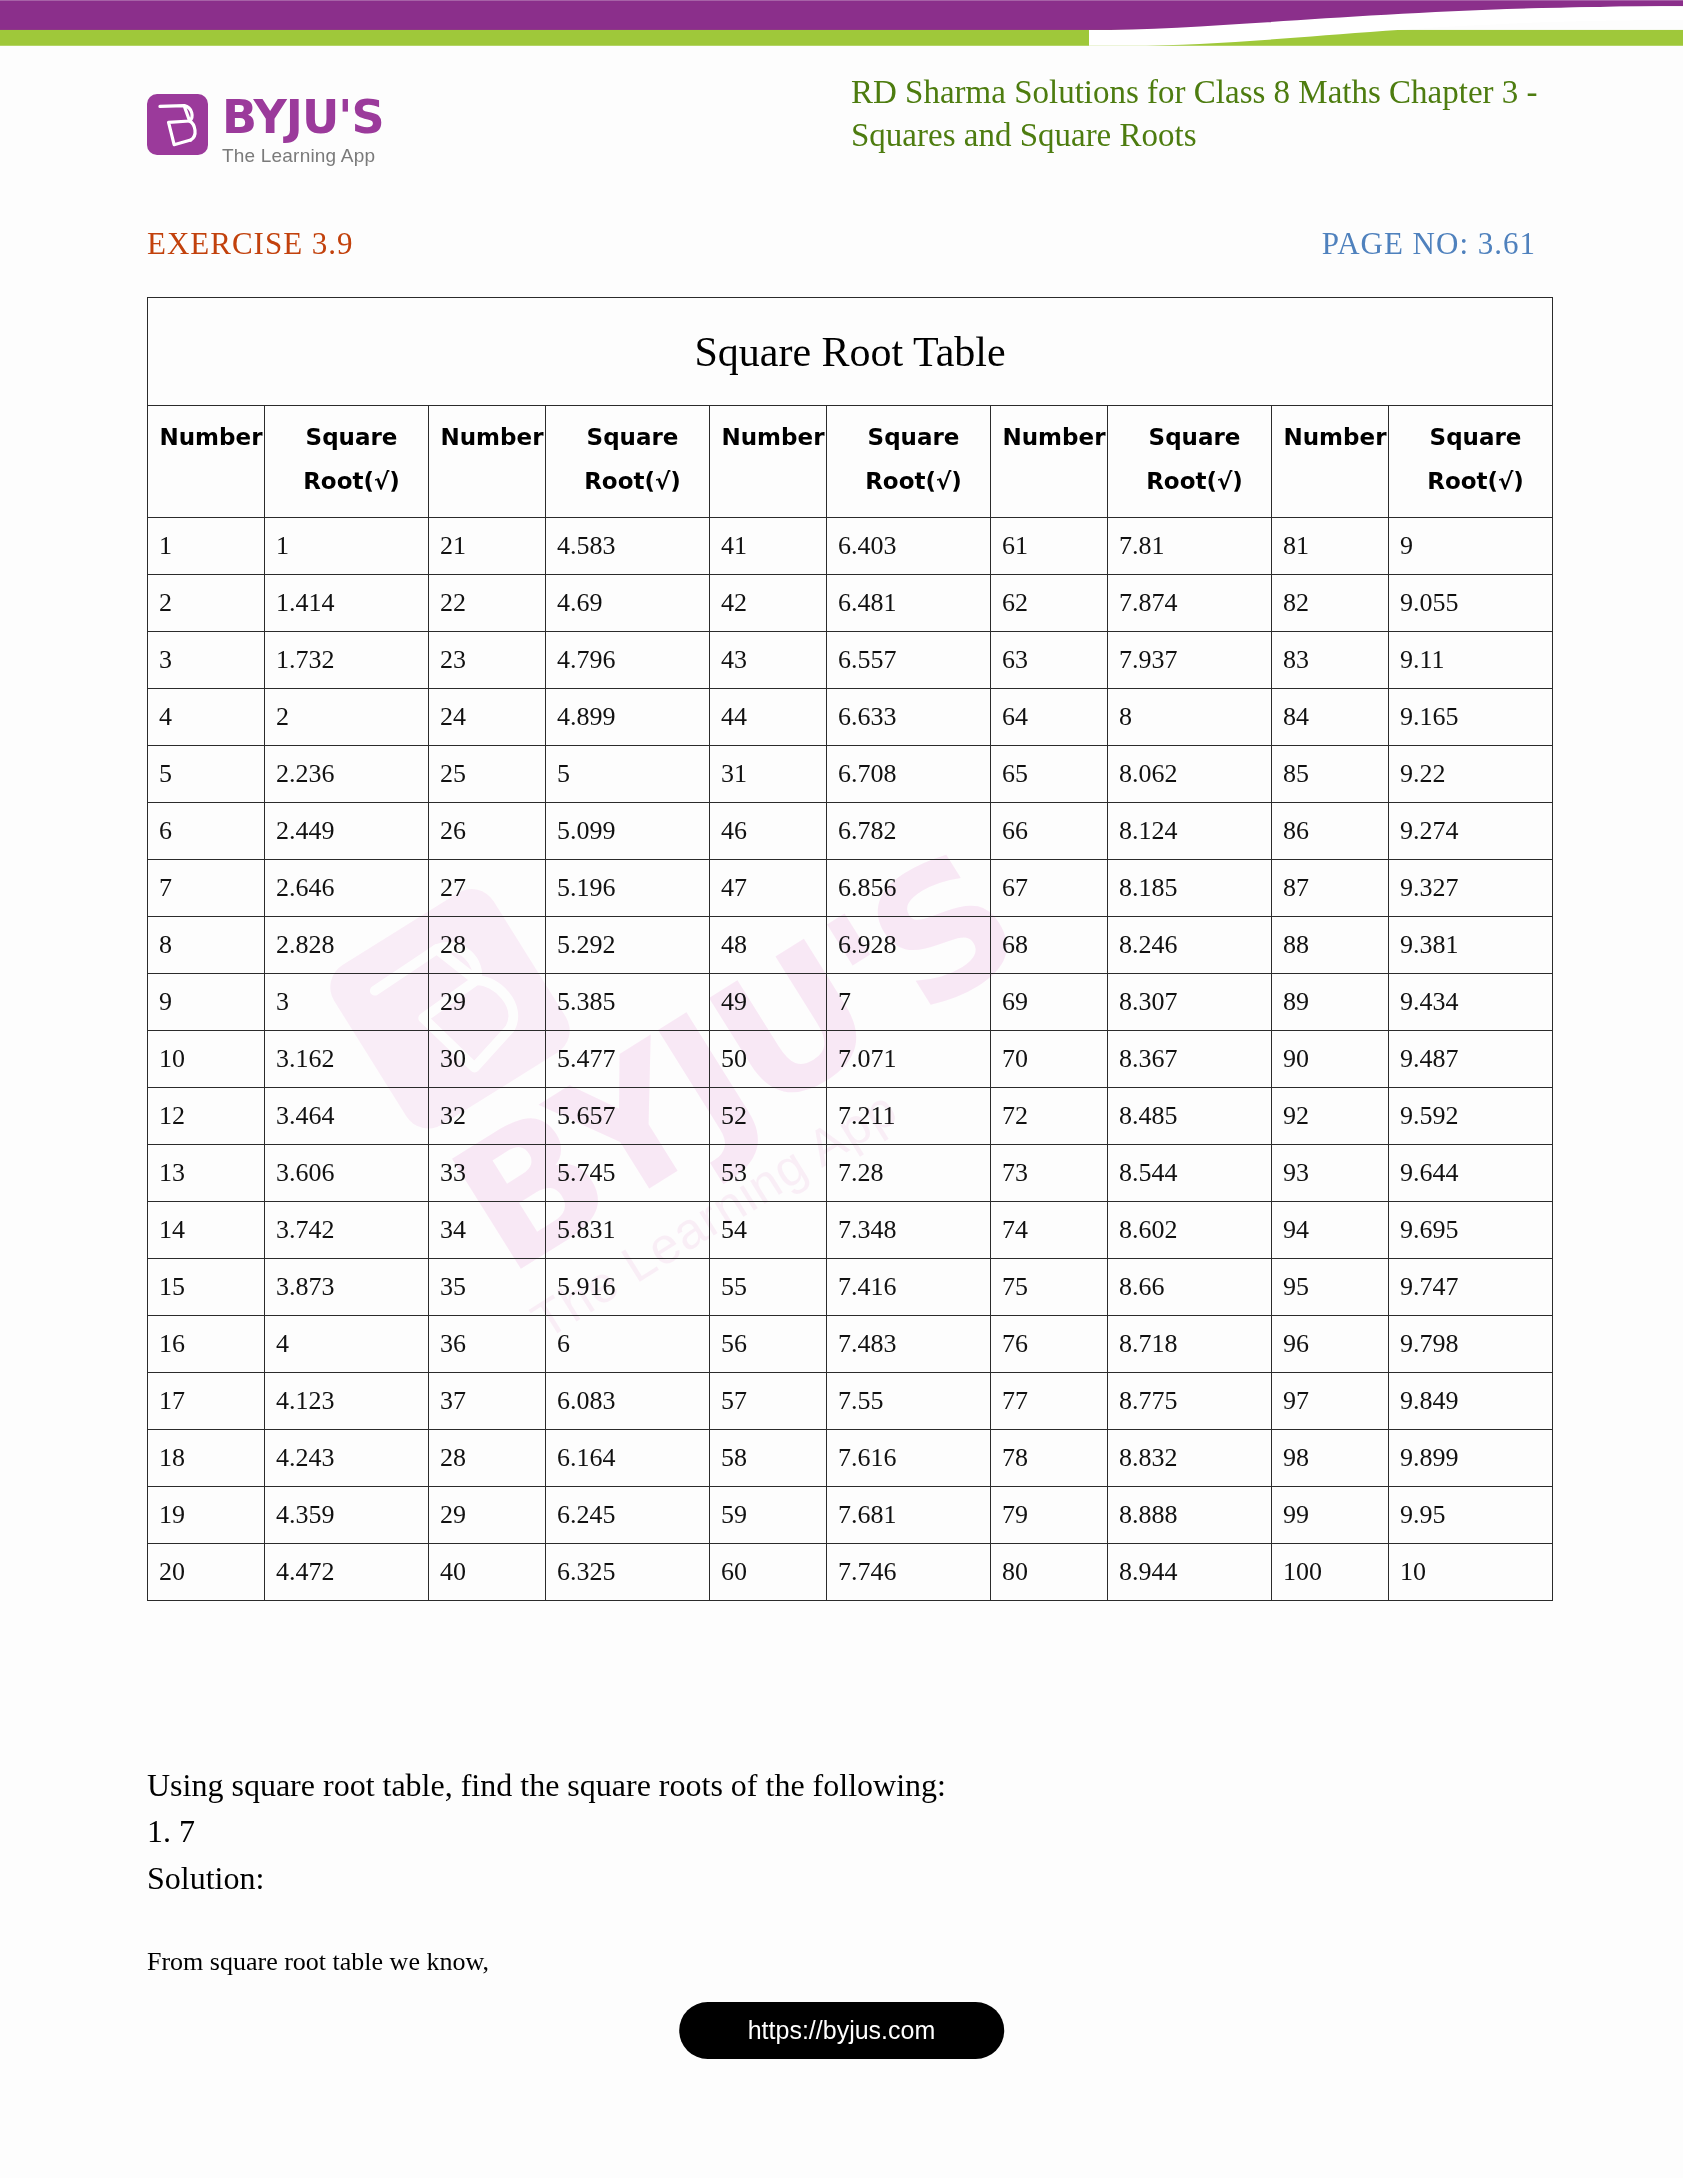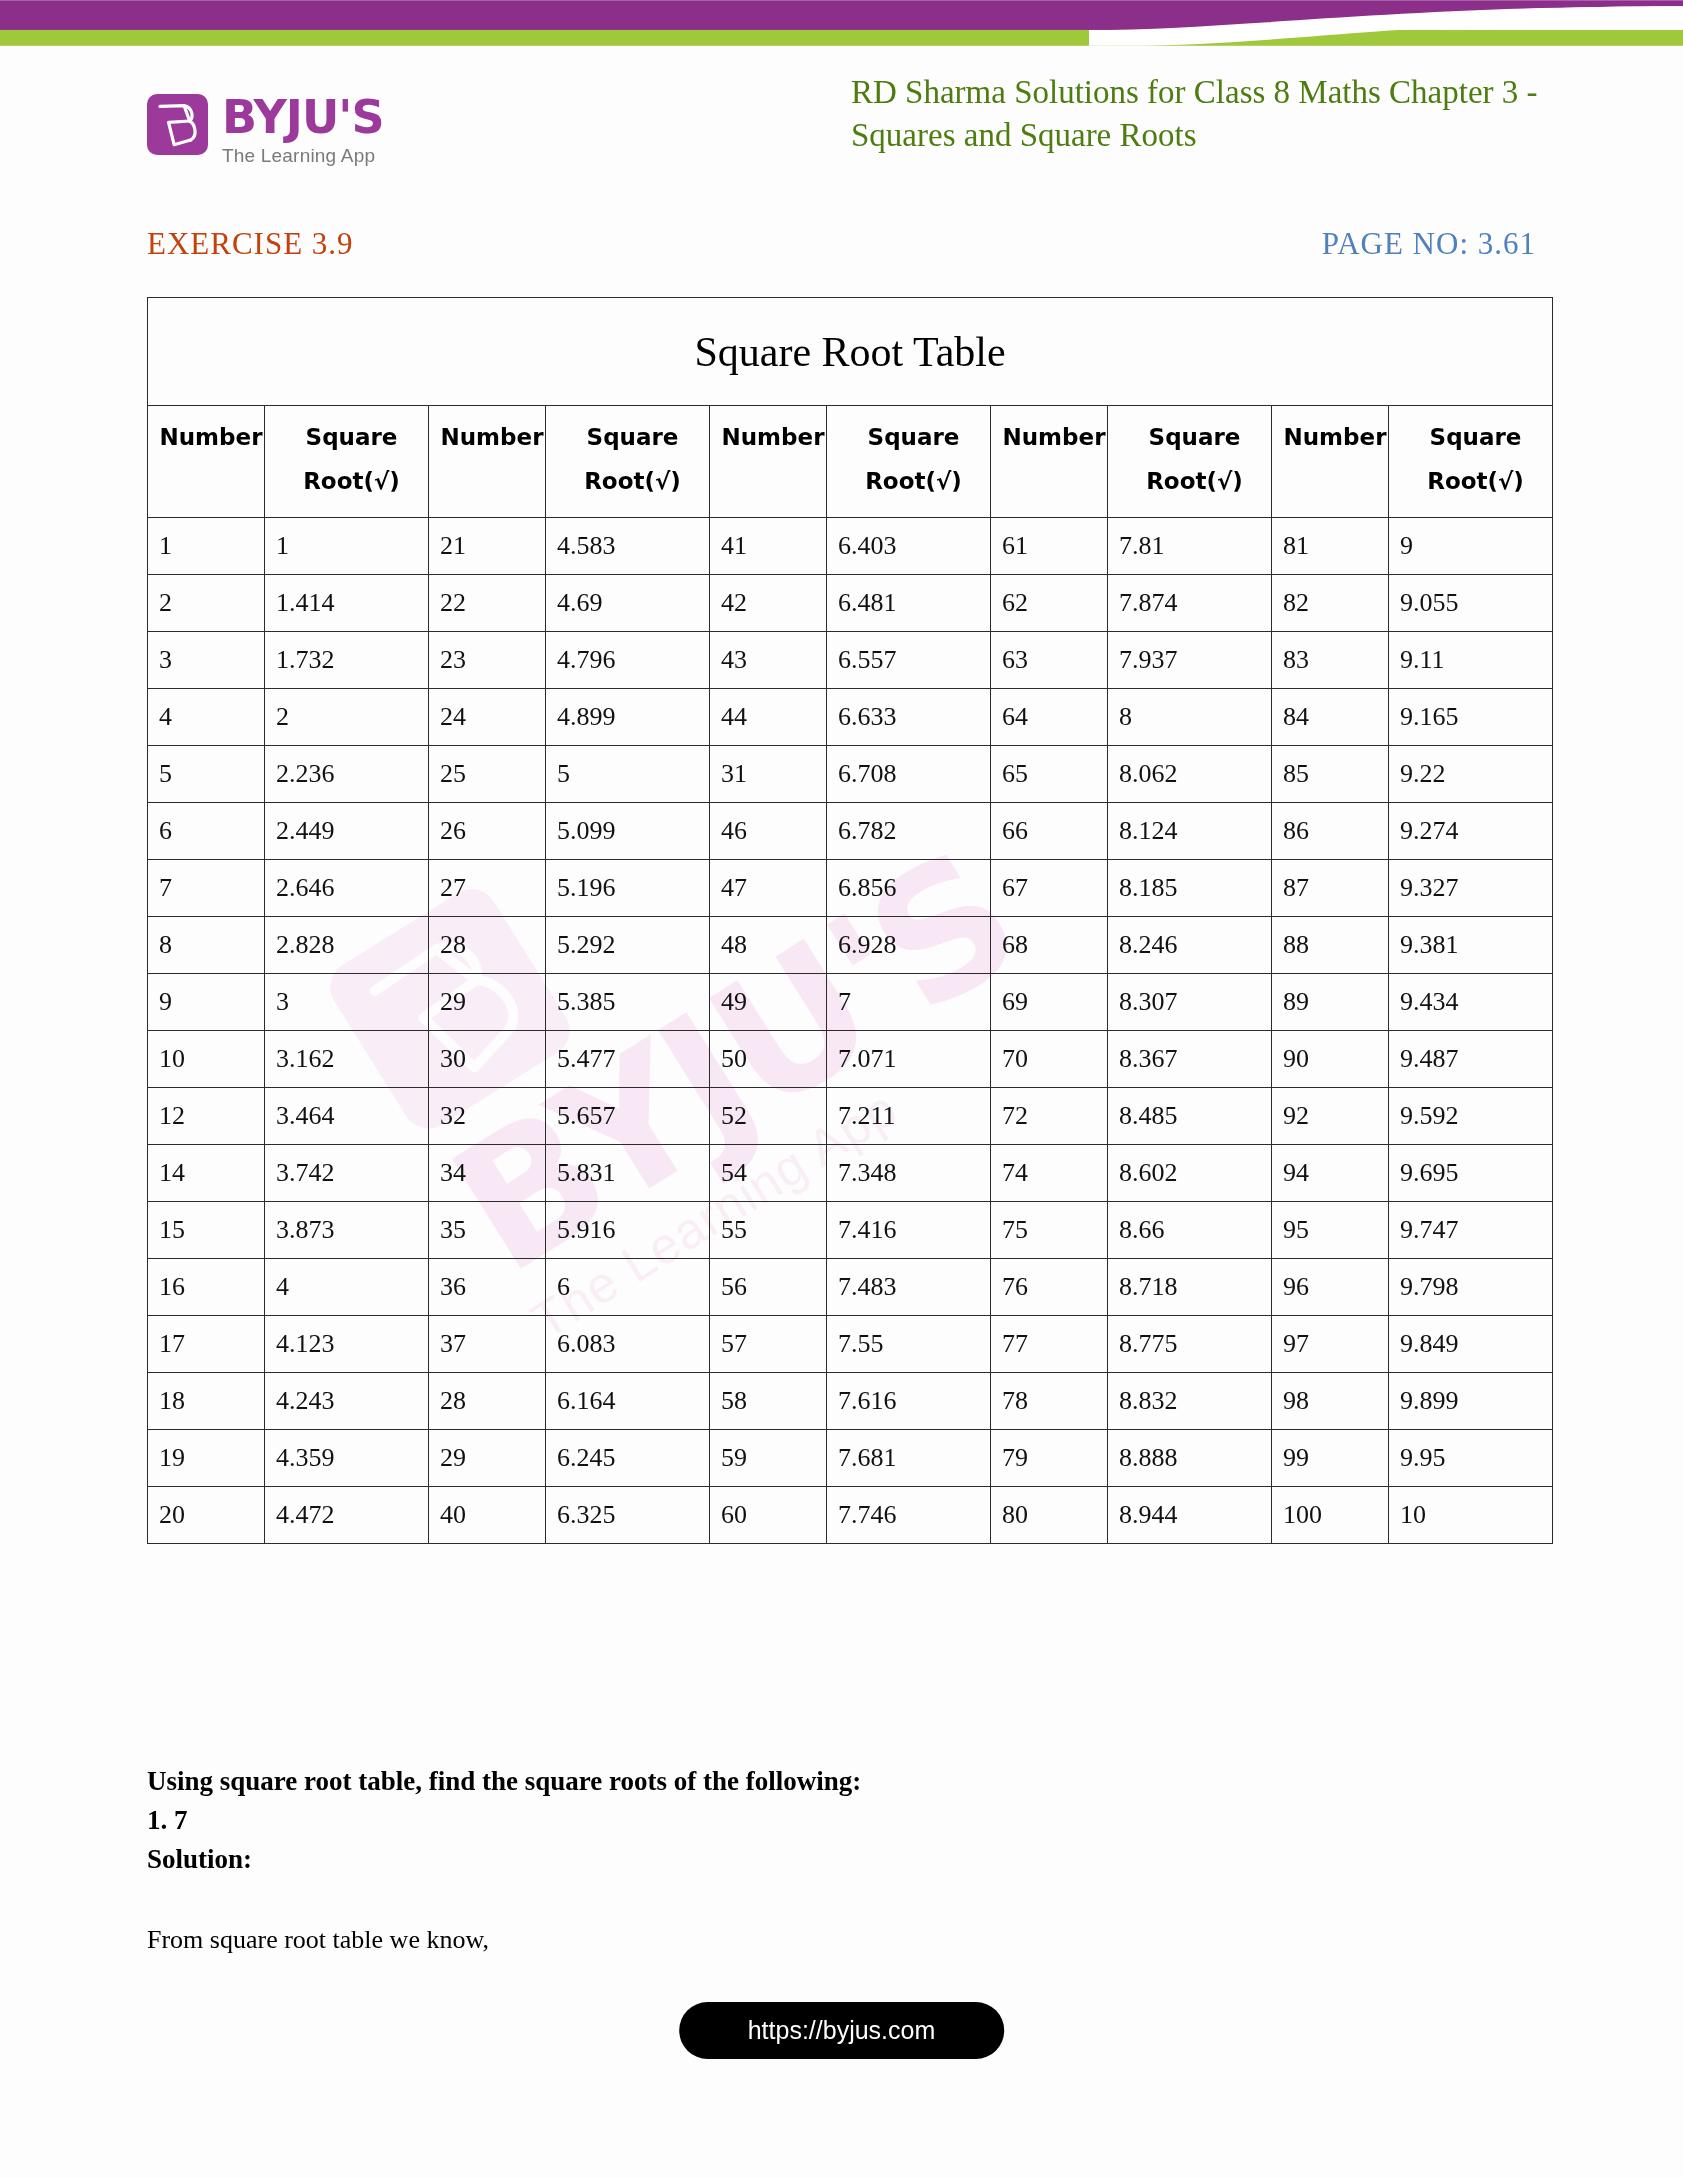--- a/index.html
+++ b/index.html
@@ -204,22 +204,22 @@
   
   .prose {
     position: absolute;
     left: 147px;
     top: 1762px;
     width: 1287px;
     font-family: "Liberation Serif", serif;
     color: #000;
   }
   .prose .q-bold {
-    font-size: 27px;
-    font-weight: bold;
+    font-size: 32px;
+    font-weight: normal;
     line-height: 1.45;
   }
   .prose .q-normal {
     font-size: 26px;
     margin-top: 46px;
   }
 
   
   .footer-pill {
     position: absolute;
@@ -441,20 +441,32 @@
             <td class="data-cell">32</td>
             <td class="data-cell">5.657</td>
             <td class="data-cell">52</td>
             <td class="data-cell">7.211</td>
             <td class="data-cell">72</td>
             <td class="data-cell">8.485</td>
             <td class="data-cell">92</td>
             <td class="data-cell">9.592</td>
           </tr>
           <tr>
+            <td class="data-cell">13</td>
+            <td class="data-cell">3.606</td>
+            <td class="data-cell">33</td>
+            <td class="data-cell">5.745</td>
+            <td class="data-cell">53</td>
+            <td class="data-cell">7.28</td>
+            <td class="data-cell">73</td>
+            <td class="data-cell">8.544</td>
+            <td class="data-cell">93</td>
+            <td class="data-cell">9.644</td>
+          </tr>
+          <tr>
             <td class="data-cell">14</td>
             <td class="data-cell">3.742</td>
             <td class="data-cell">34</td>
             <td class="data-cell">5.831</td>
             <td class="data-cell">54</td>
             <td class="data-cell">7.348</td>
             <td class="data-cell">74</td>
             <td class="data-cell">8.602</td>
             <td class="data-cell">94</td>
             <td class="data-cell">9.695</td>

